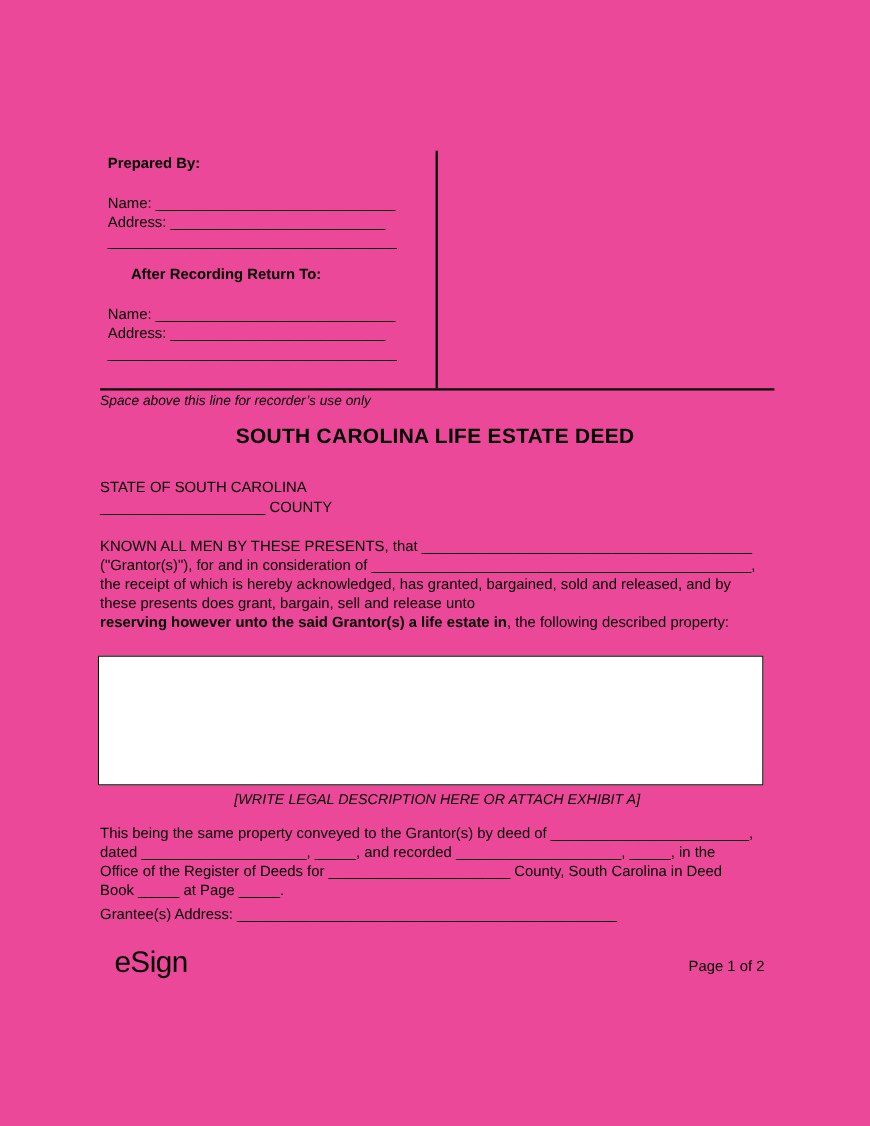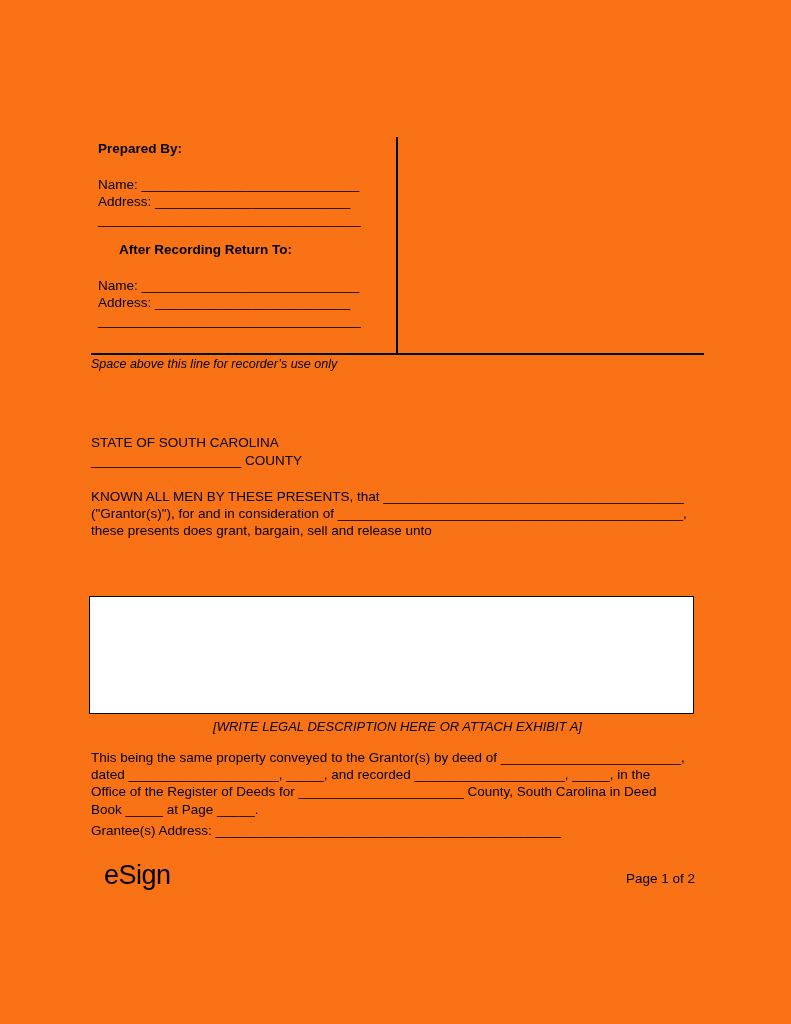--- a/index.html
+++ b/index.html
@@ -1,21 +1,21 @@
 <!DOCTYPE html>
 <html><head>
 <meta charset="utf-8">
 <style>
   * { margin: 0; padding: 0; box-sizing: border-box; }
   html, body { background: #ffffff; }
   .page {
     position: relative;
     width: 791px;
     height: 1024px;
-    background: #f97316;
+    background: #ec4899;
     font-family: "Liberation Sans", sans-serif;
     font-size: 13.5px;
     color: #000000;
     overflow: hidden;
   }
   .line { white-space: nowrap; }
   .bold { font-weight: bold; }
 
   
   .recorder-area {
@@ -123,30 +123,33 @@
       <div class="line rc-extra">___________________________________</div>
       <div class="line rc-heading rc-heading2">After Recording Return To:</div>
       <div class="line rc-gap">Name: _____________________________</div>
       <div class="line">Address: __________________________</div>
       <div class="line rc-extra">___________________________________</div>
     </div>
   </div>
 
   <div class="recorder-note">Space above this line for recorder’s use only</div>
 
+  <div class="deed-title">SOUTH CAROLINA LIFE ESTATE DEED</div>
 
   <div class="state-block">
     <div class="line">STATE OF SOUTH CAROLINA</div>
     <div class="line">____________________ COUNTY</div>
   </div>
 
   <div class="para1">
     <div class="line">KNOWN ALL MEN BY THESE PRESENTS, that ________________________________________</div>
     <div class="line">("Grantor(s)"), for and in consideration of ______________________________________________,</div>
+    <div class="line">the receipt of which is hereby acknowledged, has granted, bargained, sold and released, and by</div>
     <div class="line">these presents does grant, bargain, sell and release unto</div>
+    <div class="line"><span class="bold">reserving however unto the said Grantor(s) a life estate in</span><span>, the following described property:</span></div>
   </div>
 
   <div class="legal-box"></div>
   <div class="legal-note">[WRITE LEGAL DESCRIPTION HERE OR ATTACH EXHIBIT A]</div>
 
   <div class="para2">
     <div class="line">This being the same property conveyed to the Grantor(s) by deed of ________________________,</div>
     <div class="line">dated ____________________, _____, and recorded ____________________, _____, in the</div>
     <div class="line">Office of the Register of Deeds for ______________________ County, South Carolina in Deed</div>
     <div class="line">Book _____ at Page _____.</div>

